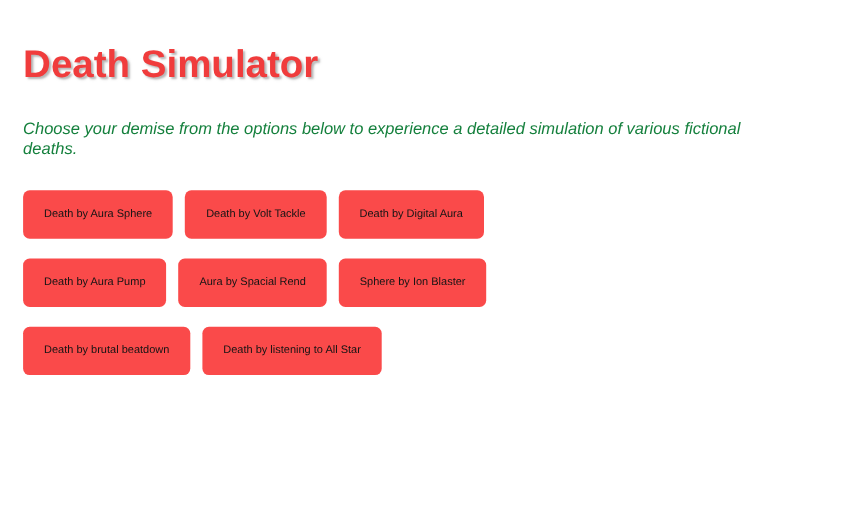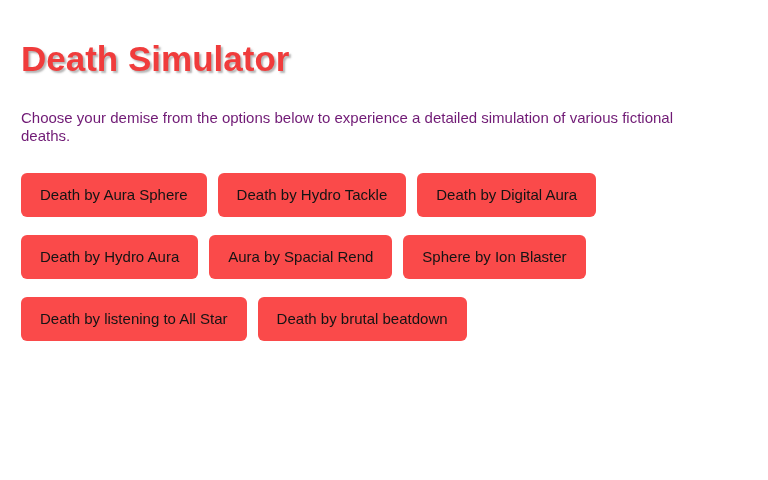--- a/index.html
+++ b/index.html
@@ -30,21 +30,22 @@
     color: #f03c3c;
     letter-spacing: 0px;
     text-shadow: 2px 2px 2px rgba(120,120,120,0.55);
   }
   .page-desc {
     margin: 0;
     padding: 0;
     max-width: 700px;
     font-size: 15px;
     line-height: 18px;
-    color: #701a75;
+    color: #15803d;
+    font-style: italic;
   }
   .title-block {
     margin-top: 18px;
   }
   .desc-block {
     margin-top: 30px;
   }
   .button-rows {
     margin-top: 28px;
   }
@@ -60,21 +61,21 @@
     align-items: center;
     justify-content: center;
     box-sizing: border-box;
     height: 44px;
     padding: 0 19px;
     border: none;
     border-radius: 6px;
     background: #fa4a4a;
     color: #141414;
     font-family: "Liberation Sans", sans-serif;
-    font-size: 15px;
+    font-size: 10px;
     line-height: 44px;
     font-weight: normal;
     white-space: nowrap;
     cursor: pointer;
     text-align: center;
   }
 </style>
 </head>
 <body>
 
@@ -85,29 +86,29 @@
   </div>
 
   <div class="desc-block">
     <p class="page-desc">Choose your demise from the options below to experience a detailed simulation of various fictional deaths.</p>
   </div>
 
   <div class="button-rows">
 
     <div class="button-row">
       <button class="death-button">Death by Aura Sphere</button>
-      <button class="death-button">Death by Hydro Tackle</button>
+      <button class="death-button">Death by Volt Tackle</button>
       <button class="death-button">Death by Digital Aura</button>
     </div>
 
     <div class="button-row">
-      <button class="death-button">Death by Hydro Aura</button>
+      <button class="death-button">Death by Aura Pump</button>
       <button class="death-button">Aura by Spacial Rend</button>
       <button class="death-button">Sphere by Ion Blaster</button>
     </div>
 
     <div class="button-row">
+      <button class="death-button">Death by brutal beatdown</button>
       <button class="death-button">Death by listening to All Star</button>
-      <button class="death-button">Death by brutal beatdown</button>
     </div>
 
   </div>
 </div>
 
 </body></html>

